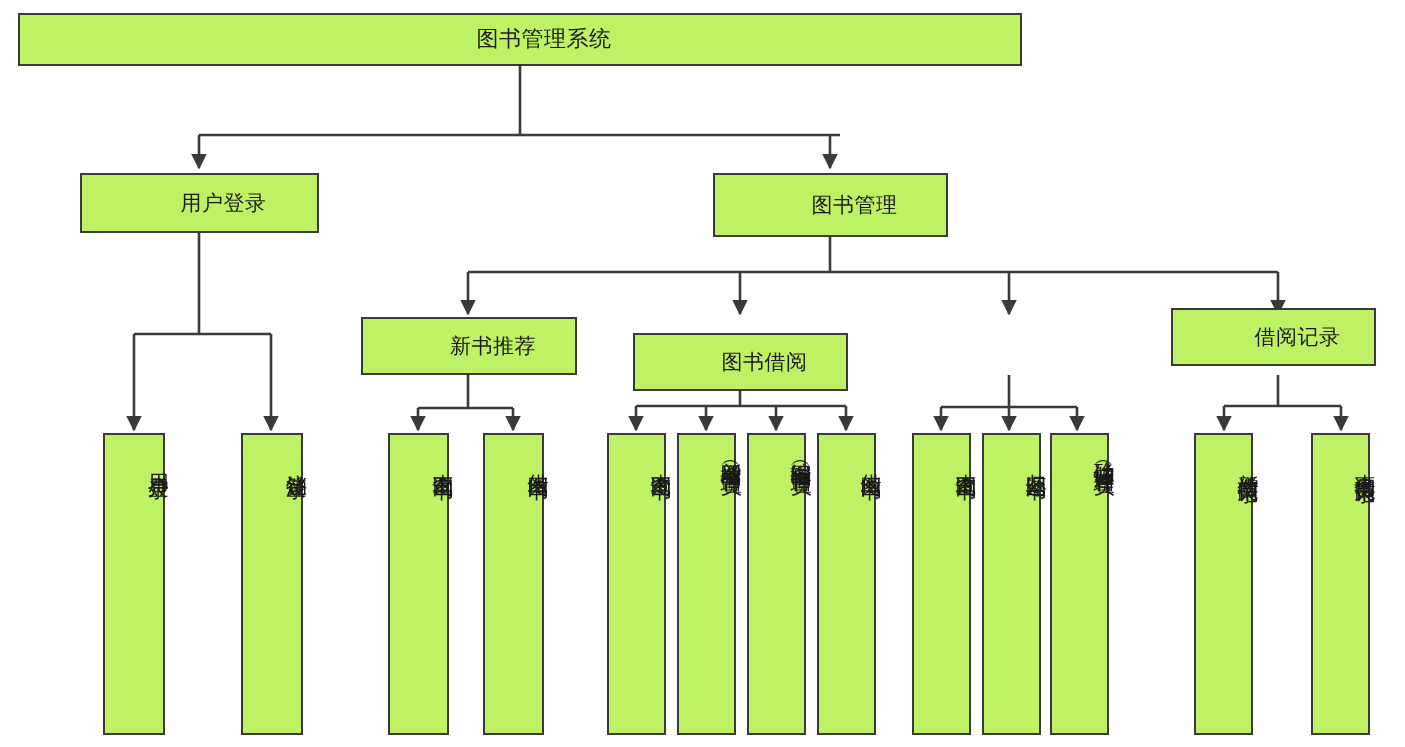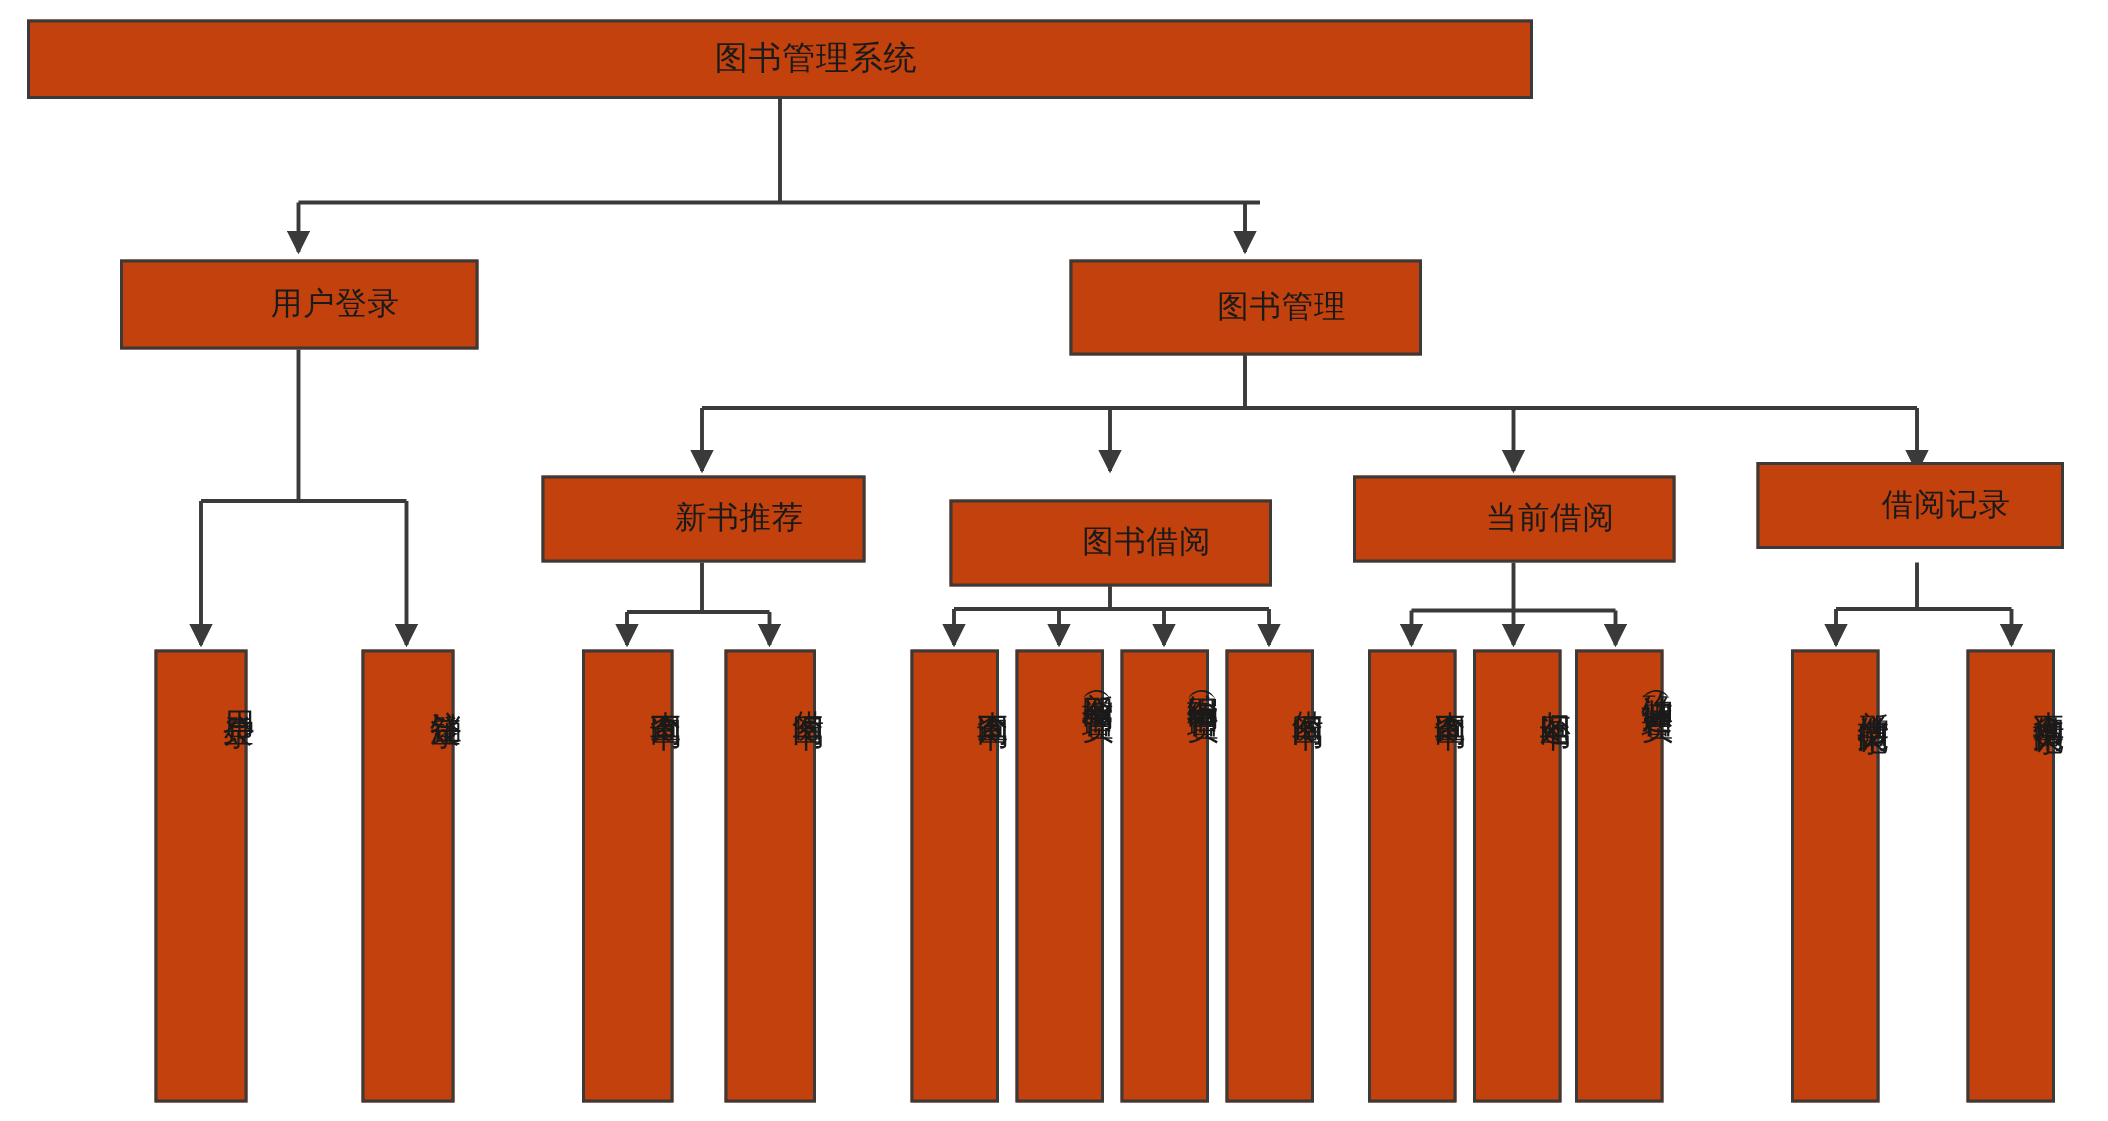--- a/index.html
+++ b/index.html
@@ -22,21 +22,21 @@
     position: absolute;
     left: 0;
     top: 0;
     width: 1405px;
     height: 747px;
     pointer-events: none;
   }
   .node {
     position: absolute;
     box-sizing: border-box;
-    background: #c2410c;
+    background: #bef264;
     border: 2px solid #3a3a3a;
     display: flex;
     align-items: center;
     justify-content: center;
     color: #1a1a1a;
     padding-left: 48px;
   }
   .node .label {
     display: block;
     text-align: center;
@@ -141,23 +141,20 @@
   </div>
 
   <div class="node horiz" style="left:361px; top:317px; width:216px; height:58px;justify-content:center;">
     <span class="label">新书推荐</span>
   </div>
 
   <div class="node horiz" style="left:633px; top:317px; width:215px; height:58px;margin-top:16px;">
     <span class="label">图书借阅</span>
   </div>
 
-  <div class="node horiz" style="left:902px; top:317px; width:215px; height:58px;">
-    <span class="label">当前借阅</span>
-  </div>
 
   <div class="node horiz" style="left:1171px; top:308px; width:205px; height:58px;">
     <span class="label">借阅记录</span>
   </div>
 
   <div class="node vert" style="left:103px; top:433px; width:62px; height:302px;">
     <span class="label">用户登录</span>
   </div>
 
   <div class="node vert" style="left:241px; top:433px; width:62px; height:302px;">

